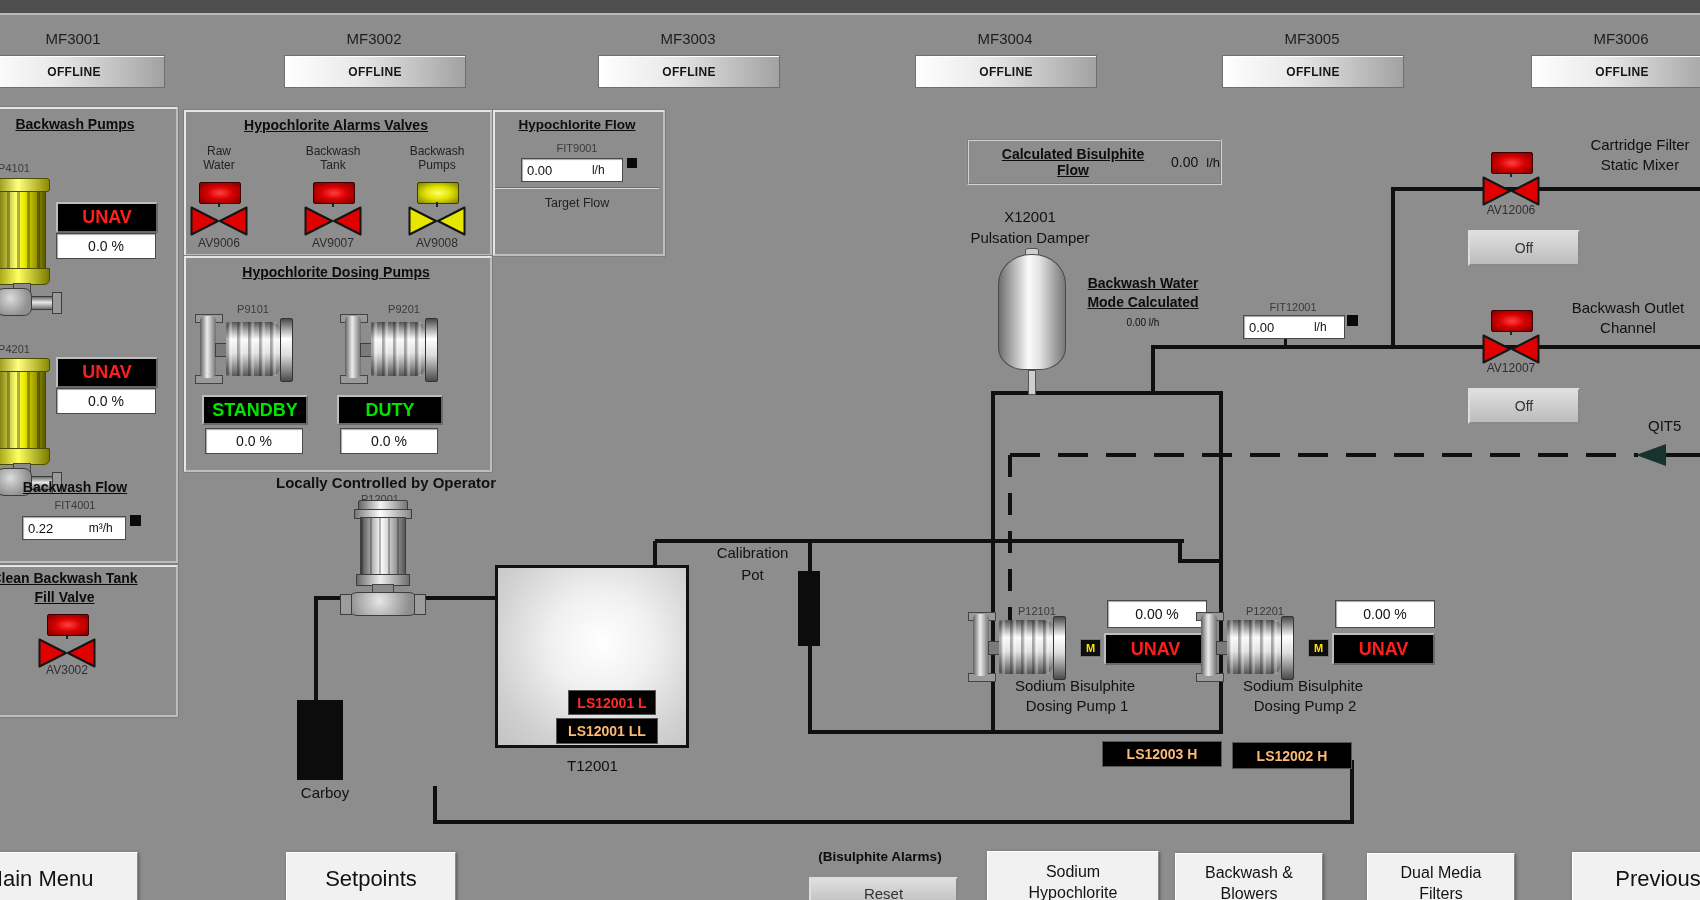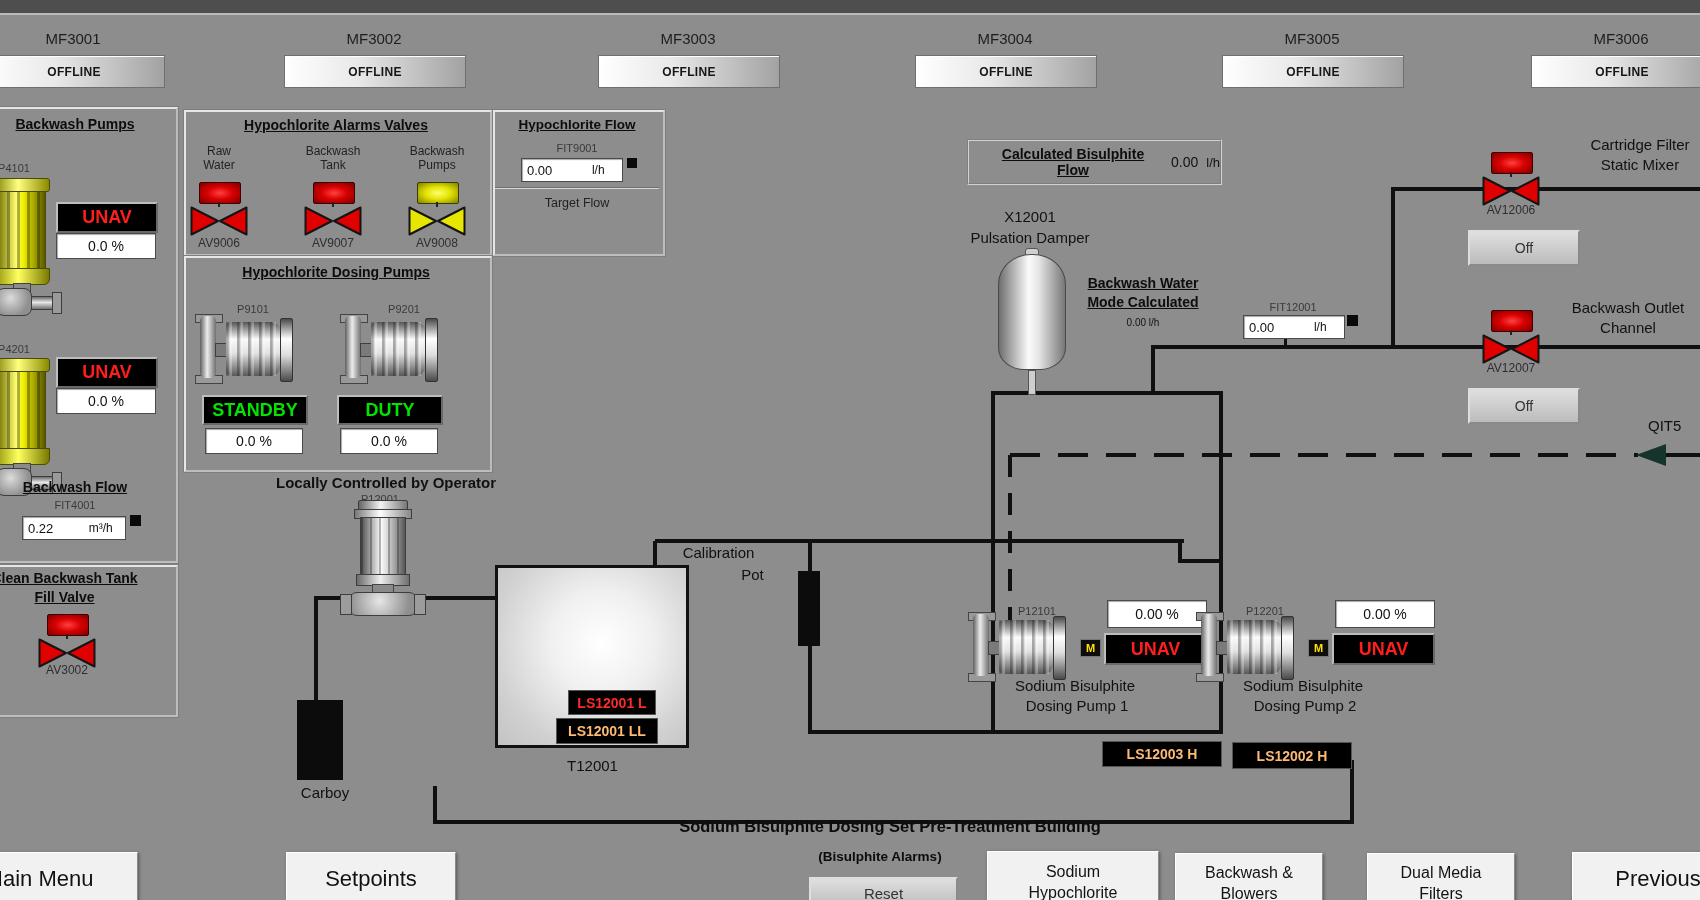--- a/index.html
+++ b/index.html
@@ -353,21 +353,21 @@
     <div class="flg" style="left:74px"></div>
   </div>
   <div class="abs" style="left:297px;top:700px;width:46px;height:80px;background:#0c0c0c"></div>
   <div class="abs lbl15" style="left:290px;top:784px;width:70px">Carboy</div>
 
   <div class="abs tank" style="left:495px;top:565px;width:188px;height:177px"></div>
   <div class="abs ls red" style="left:568px;top:690px;width:86px;height:23px">LS12001 L</div>
   <div class="abs ls green" style="left:556px;top:718px;width:100px;height:24px">LS12001 LL</div>
   <div class="abs lbl15" style="left:540px;top:757px;width:105px">T12001</div>
 
-  <div class="abs lbl15" style="left:656px;top:544px;width:125px">Calibration</div>
+  <div class="abs lbl15" style="left:690px;top:544px;width:125px">Calibration</div>
   <div class="abs lbl15" style="left:690px;top:566px;width:125px">Pot</div>
   <div class="abs" style="left:798px;top:571px;width:22px;height:75px;background:#0c0c0c"></div>
 
   <div class="abs tag" style="left:1007px;top:605px;width:60px">P12101</div>
   <div class="abs hpump" style="left:965px;top:612px">
     <div class="fl1"></div>
       <div class="fl2"></div>
     <div class="inlet"></div>
       <div class="shaft"></div>
     <div class="body"></div>
@@ -394,21 +394,20 @@
       <span>0.00 %</span>
     </div>
   <div class="abs mbadge" style="left:1308px;top:639px;width:19px;height:16px">M</div>
   <div class="abs badge red" style="left:1332px;top:633px;width:99px;height:28px">UNAV</div>
   <div class="abs lbl15" style="left:1223px;top:677px;width:160px">Sodium Bisulphite</div>
   <div class="abs lbl15" style="left:1225px;top:697px;width:160px">Dosing Pump 2</div>
 
   <div class="abs ls green" style="left:1102px;top:741px;width:118px;height:24px">LS12003 H</div>
   <div class="abs ls green" style="left:1232px;top:742px;width:118px;height:25px">LS12002 H</div>
 
-  <div class="abs" style="left:520px;top:817px;width:740px;text-align:center;font-weight:bold;font-size:16.5px;color:#0c0c0c">Sodium Bisulphite Dosing Set Pre-Treatment Building</div>
   <div class="abs" style="left:770px;top:849px;width:220px;text-align:center;font-weight:bold;font-size:13.5px;color:#0c0c0c">(Bisulphite Alarms)</div>
   <div class="abs offbtn" style="left:809px;top:877px;width:145px;height:28px;font-size:15px">Reset</div>
 
   <div class="abs navbtn big" style="left:-60px;top:852px;width:196px;height:52px">Main Menu</div>
   <div class="abs navbtn big" style="left:286px;top:852px;width:168px;height:52px">Setpoints</div>
   <div class="abs navbtn two" style="left:987px;top:851px;width:170px;height:60px">
     <span>Sodium</span>
     <span>Hypochlorite</span>
   </div>
   <div class="abs navbtn two" style="left:1175px;top:853px;width:146px;height:58px">

